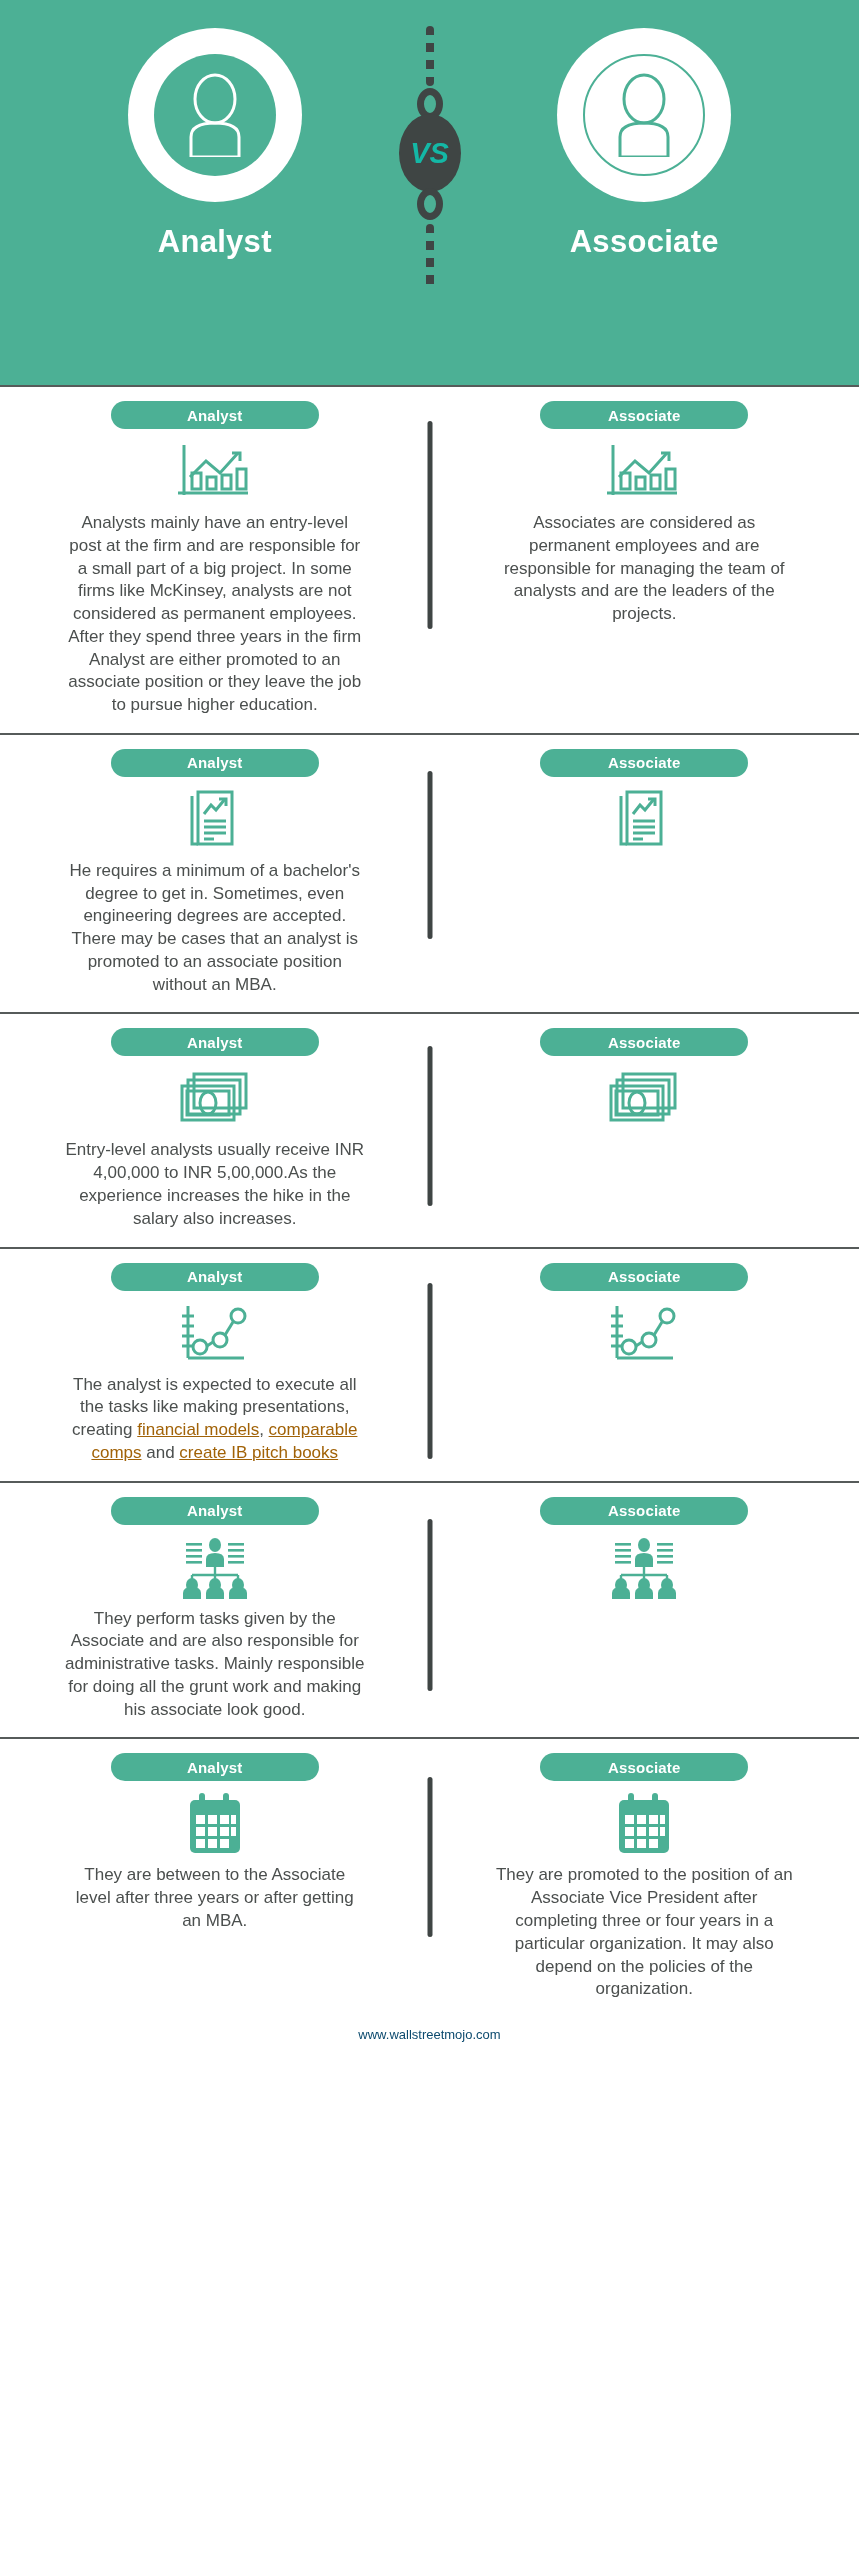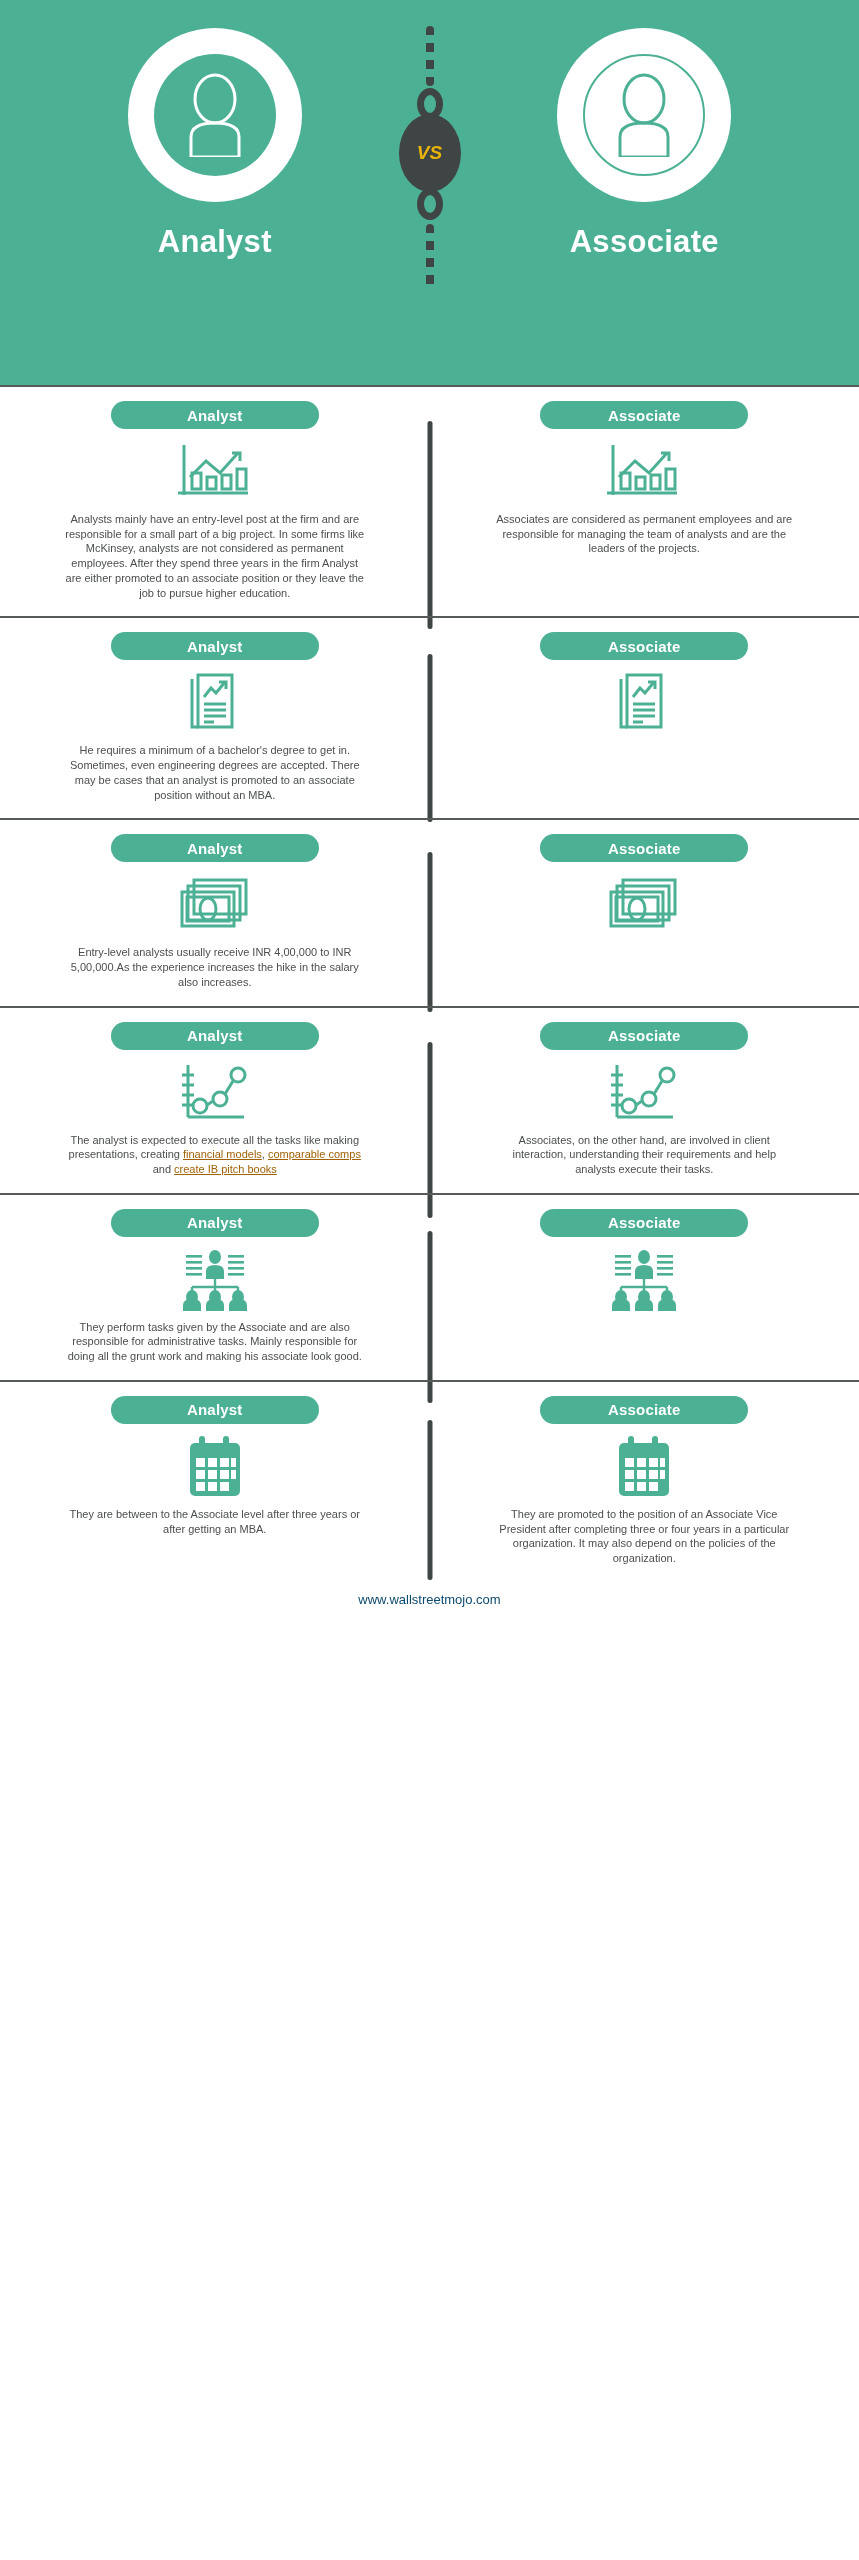--- a/index.html
+++ b/index.html
@@ -91,25 +91,25 @@
     height: 32px;
     border: 7px solid #3f4544;
     border-radius: 50%;
     margin-top: 2px;
   }
   .vs-badge {
     width: 62px;
     height: 78px;
     border-radius: 50%;
     background: #3f4544;
-    color: #eab308;
+    color: #14b8a6;
     display: flex;
     align-items: center;
     justify-content: center;
-    font-size: 19px;
+    font-size: 29px;
     font-weight: bold;
     font-style: italic;
     margin-top: -6px;
   }
   .spine-ring.lower { margin-top: -4px; }
   .dot-line-bottom {
     margin-top: 4px;
     width: 8px;
     height: 66px;
     background-image: linear-gradient(#3f4544 55%, rgba(0,0,0,0) 0%);
@@ -148,21 +148,21 @@
   }
   .icon-wrap {
     margin-top: 12px;
     height: 62px;
     display: flex;
     align-items: center;
     justify-content: center;
   }
   .desc {
     margin-top: 9px;
-    font-size: 11px;
+    font-size: 17px;
     line-height: 1.34;
     color: #4b4f4e;
     text-align: center;
     max-width: 300px;
   }
   .desc a, .desc .lnk {
     color: #a16207;
     text-decoration: underline;
   }
 
@@ -373,21 +373,20 @@
             <path d="M4 34 L16 34"></path>
               <path d="M4 44 L16 44"></path>
             <circle cx="22" cy="45" r="7"></circle>
             <circle cx="42" cy="38" r="7"></circle>
             <circle cx="60" cy="14" r="7"></circle>
             <path d="M29 44 L35 40"></path>
             <path d="M47 33 L55 20"></path>
           </g>
         </svg>
       </div>
-      <div class="desc">Associates, on the other hand, are involved in client interaction, understanding their requirements and help analysts execute their tasks.</div>
     </div>
   </div>
 
   <div class="row">
     <div class="divider" style="top:36px;height:172px;"></div>
     <div class="col">
       <div class="pill">Analyst</div>
       <div class="icon-wrap">
         <svg width="86" height="62" viewBox="0 0 86 62">
           <g fill="#4cb095">

